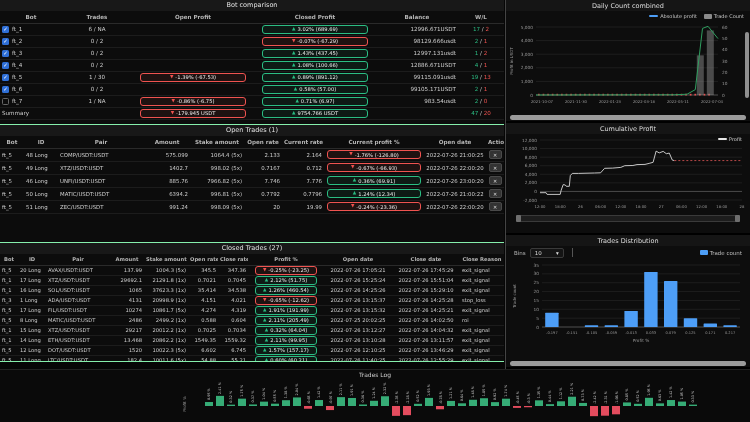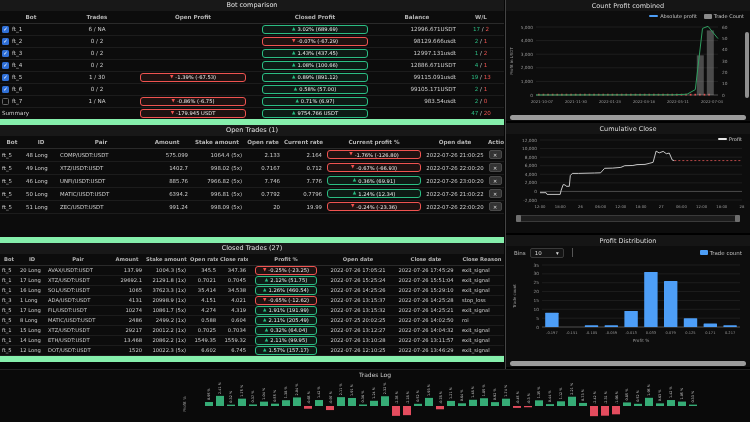--- a/index.html
+++ b/index.html
@@ -1,19 +1,19 @@
 <!DOCTYPE html>
 <html><head>
 <meta charset="utf-8">
 <style>
 *{margin:0;padding:0;box-sizing:border-box}
 html,body{width:750px;height:422px;overflow:hidden;background:#000;font-family:"DejaVu Sans",sans-serif;color:#ddd}
 .app{position:relative;width:750px;height:422px;background:#060606}
 .left{position:absolute;left:0;top:0;width:504px}
-.panel{background:#0c0c0c;border-bottom:6px solid #86efac;overflow:hidden}
+.panel{background:#0c0c0c;border-bottom:1px solid #86efac;overflow:hidden}
 #p-bot{height:125px}#p-open{height:118px}#p-closed{height:119px}
 .ptitle{height:11px;line-height:11px;text-align:center;font-size:6.5px;color:#e2e2e2;background:#181818}
 table{border-collapse:collapse;width:100%;table-layout:fixed}
 th{font-size:5.6px;color:#b5b5b5;font-weight:bold;height:12px;border-bottom:1px solid #2a2a2a;padding:0 2px;overflow:hidden;white-space:nowrap}
 td{font-size:5.6px;color:#cfcfcf;border-bottom:1px solid #1c1c1c;padding:0 2px;overflow:hidden;white-space:nowrap;text-align:center}
 #p-bot td{height:12px}
 #p-open td{height:13px;font-size:5.4px}
 #p-closed td{height:10px;font-size:5.2px}
 #p-closed th{height:11px;font-size:5.2px}
 .al{text-align:left}.ar{text-align:right}
@@ -479,21 +479,21 @@
               <td>2022-07-26 12:55:29</td>
               <td class="al">exit_signal</td>
             </tr>
           </tbody>
       </table>
     </section>
   </div>
 
   <div class="right">
     <section class="chartpanel" id="c-daily">
-      <div class="ctitle">Count Profit combined</div>
+      <div class="ctitle">Daily Count combined</div>
       <div class="legend" style="top:13px;right:6px">
         <span class="litem">
             <span class="ic-dotline"></span>
             <span>Absolute profit</span>
           </span>
         <span class="litem">
             <span class="ic-graybar"></span>
             <span>Trade Count</span>
           </span>
       </div>
@@ -567,21 +567,21 @@
             <text x="104" y="92" font-size="3.8" fill="#9a9a9a" text-anchor="middle" font-family="DejaVu Sans, sans-serif">2022-01-23</text>
             <text x="138" y="92" font-size="3.8" fill="#9a9a9a" text-anchor="middle" font-family="DejaVu Sans, sans-serif">2022-03-18</text>
             <text x="172" y="92" font-size="3.8" fill="#9a9a9a" text-anchor="middle" font-family="DejaVu Sans, sans-serif">2022-05-11</text>
             <text x="206" y="92" font-size="3.8" fill="#9a9a9a" text-anchor="middle" font-family="DejaVu Sans, sans-serif">2022-07-04</text>
           </svg>
         </div>
       <div class="vstrip"></div>
       <div class="scrollstrip"></div>
     </section>
     <section class="chartpanel" id="c-cum">
-      <div class="ctitle">Cumulative Close</div>
+      <div class="ctitle">Cumulative Profit</div>
       <div class="legend" style="top:13px;right:8px">
         <span class="litem">
             <span class="ic-wline"></span>
             <span>Profit</span>
           </span>
       </div>
       <div id="cum-body">
           <svg width="245" height="80">
             <line x1="34" y1="66" x2="236" y2="66" stroke="#2a2a2a" stroke-width="0.6"></line>
             <text x="31" y="67.6" font-size="4.3" fill="#9a9a9a" text-anchor="end" font-family="DejaVu Sans, sans-serif">-2,000</text>
@@ -614,21 +614,21 @@
             <text x="215.79999999999998" y="74" font-size="3.8" fill="#9a9a9a" text-anchor="middle" font-family="DejaVu Sans, sans-serif">18:00</text>
             <text x="236" y="74" font-size="3.8" fill="#9a9a9a" text-anchor="middle" font-family="DejaVu Sans, sans-serif">28</text>
           </svg>
         </div>
       <div class="dz">
         <span class="handle" style="left:-1px"></span>
         <span class="handle" style="right:-1px"></span>
       </div>
     </section>
     <section class="chartpanel" id="c-dist">
-      <div class="ctitle">Profit Distribution</div>
+      <div class="ctitle">Trades Distribution</div>
       <div class="binsrow">
         <span>Bins</span>
         <span class="sel">
           <span>10</span>
           <span>▾</span>
         </span>
         <span class="vdiv"></span>
         <span class="litem" style="margin-left:auto">
             <span class="ic-bluebox"></span>
             <span>Trade count</span>

